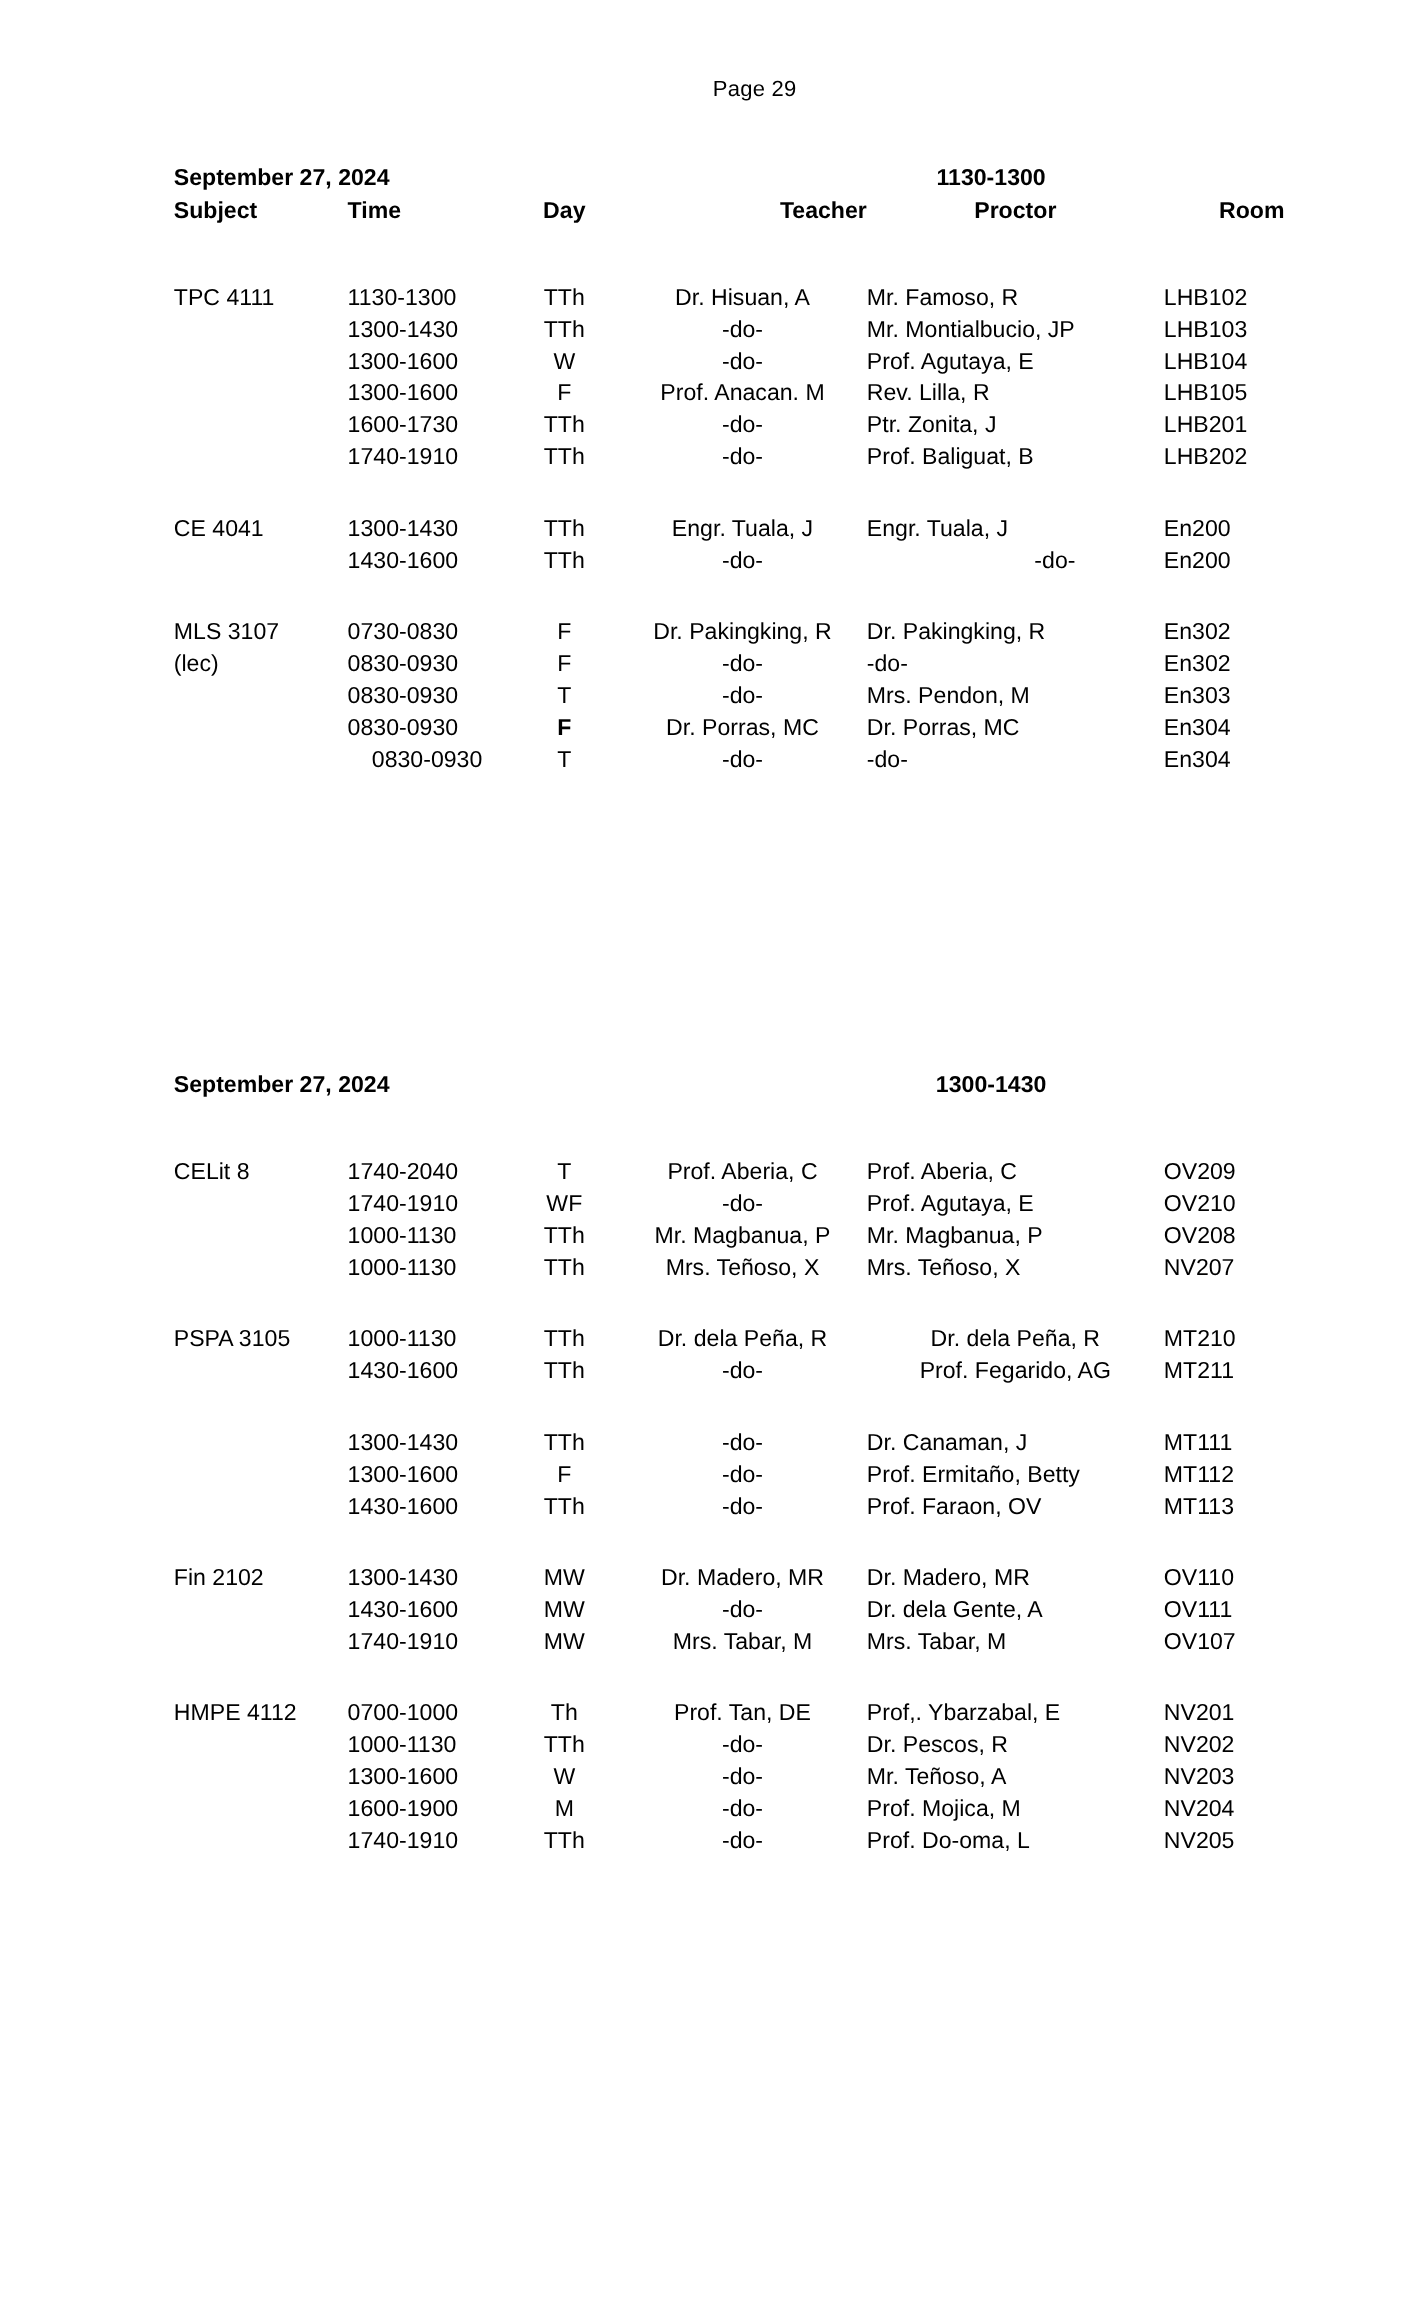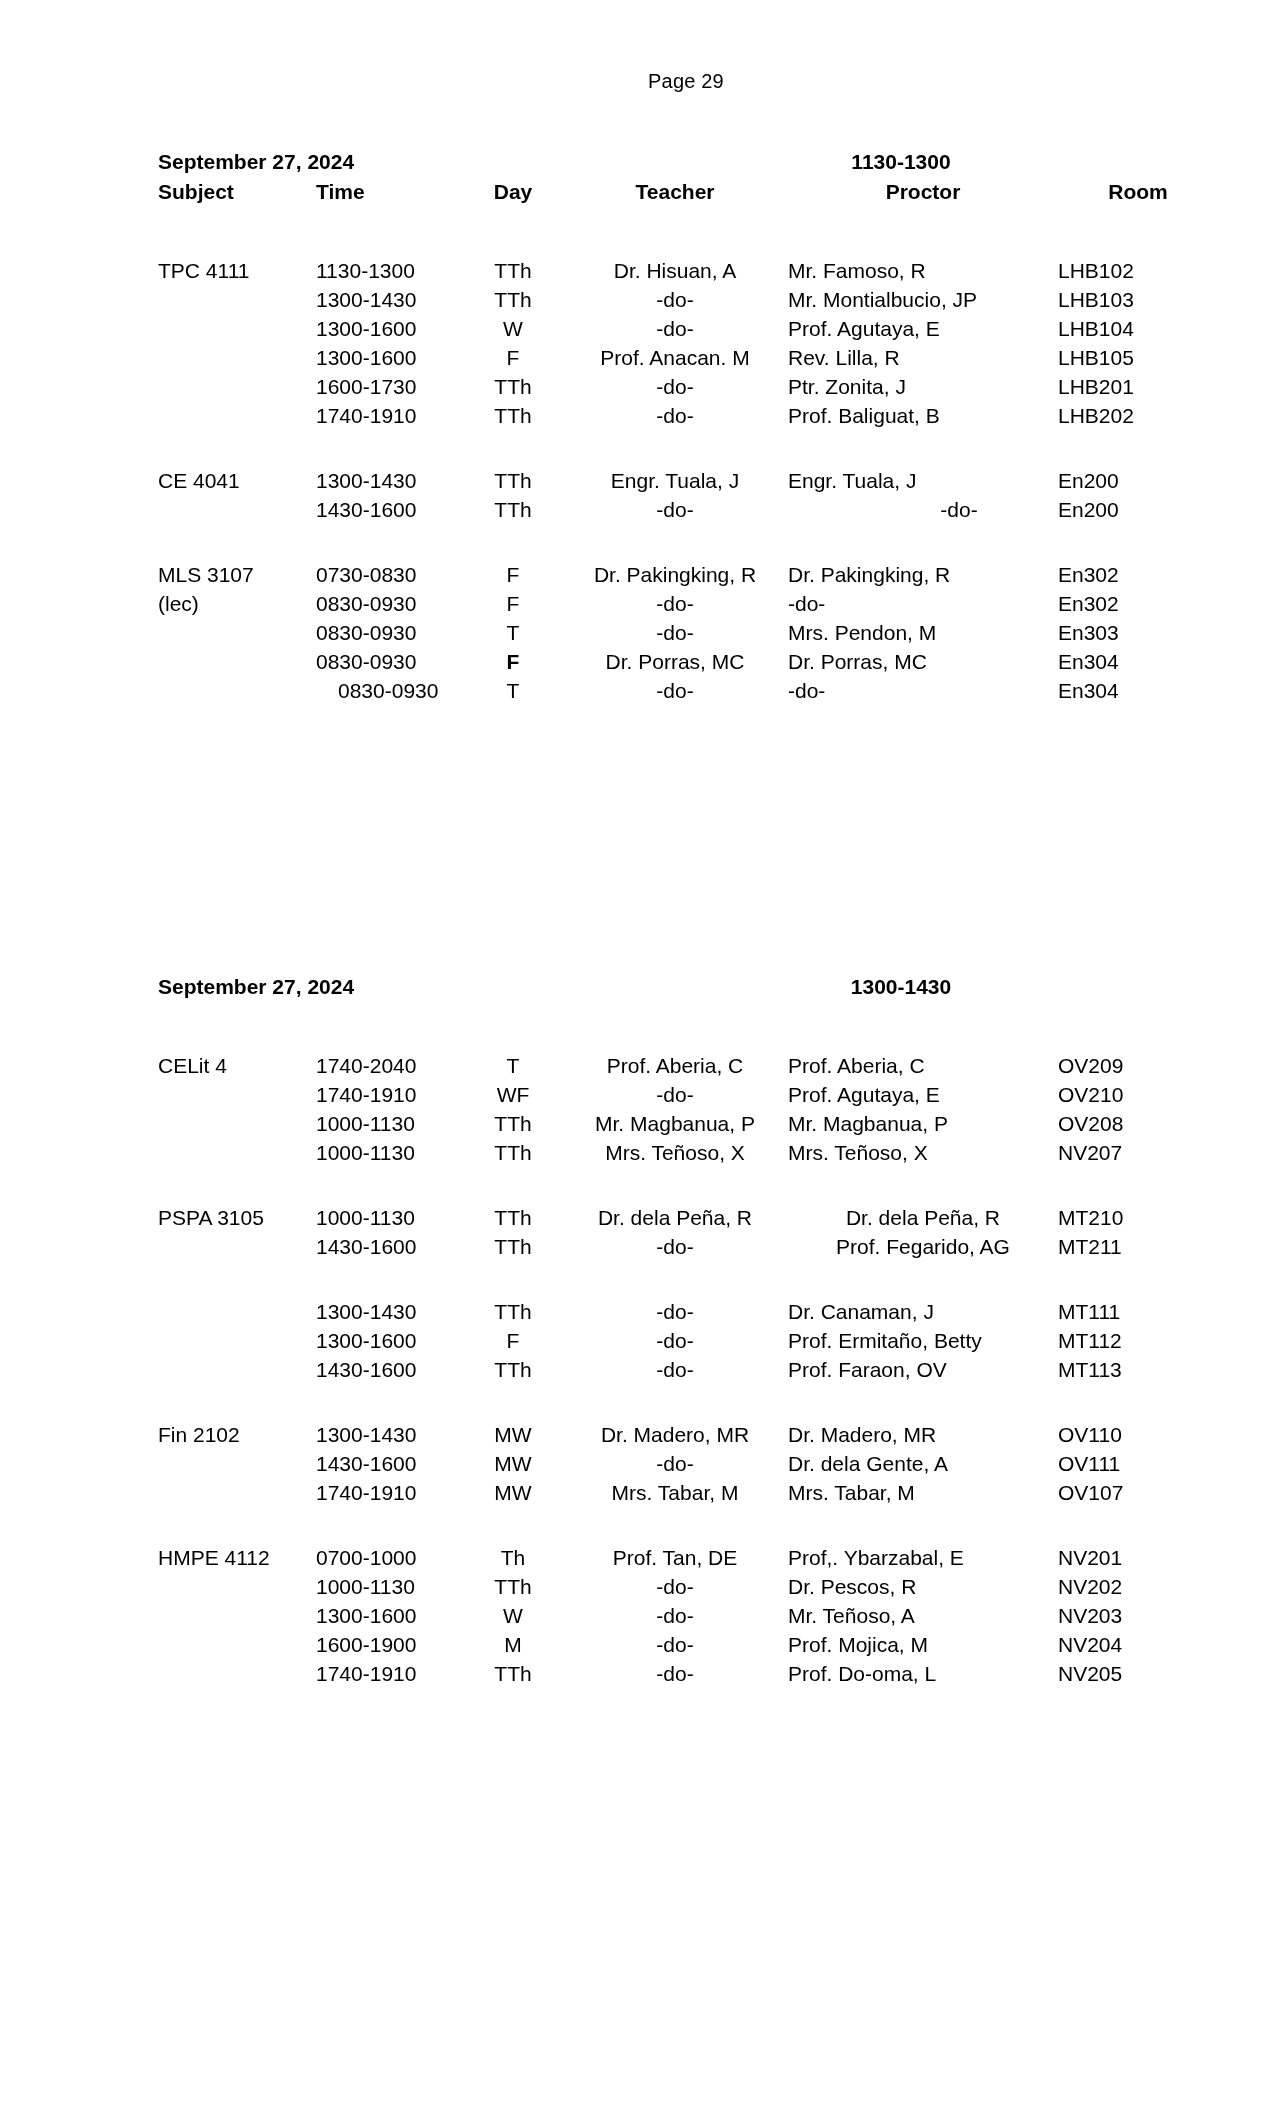--- a/index.html
+++ b/index.html
@@ -76,21 +76,21 @@
   table.sched th {
     font-weight: bold;
     font-size: 21px;
     padding: 0 0 6px 0;
     vertical-align: bottom;
     white-space: nowrap;
   }
   th.h-subject { text-align: left; }
   th.h-time    { text-align: left; padding-left: 6px; }
   th.h-day     { text-align: center; }
-  th.h-teacher { text-align: center; }
+  th.h-teacher { text-align: right; }
   th.h-proctor { text-align: center; }
   th.h-room    { text-align: center; padding-left: 10px; }
 
   table.sched td {
     padding: 0;
     height: 29px;
     line-height: 29px;
     white-space: nowrap;
     font-size: 21px;
     vertical-align: top;
@@ -270,21 +270,21 @@
           <col class="c-day">
         <col class="c-teacher">
           <col class="c-proctor">
           <col class="c-room">
       </colgroup>
       <tbody>
           <tr class="headgap">
             <td colspan="6">&nbsp;</td>
           </tr>
           <tr>
-            <td class="subject">CELit 4</td>
+            <td class="subject">CELit 8</td>
             <td class="time">1740-2040</td>
             <td class="day">T</td>
             <td class="teacher">Prof. Aberia, C</td>
             <td class="proctor">Prof. Aberia, C</td>
             <td class="room">OV209</td>
           </tr>
           <tr>
             <td class="subject"></td>
             <td class="time">1740-1910</td>
             <td class="day">WF</td>

